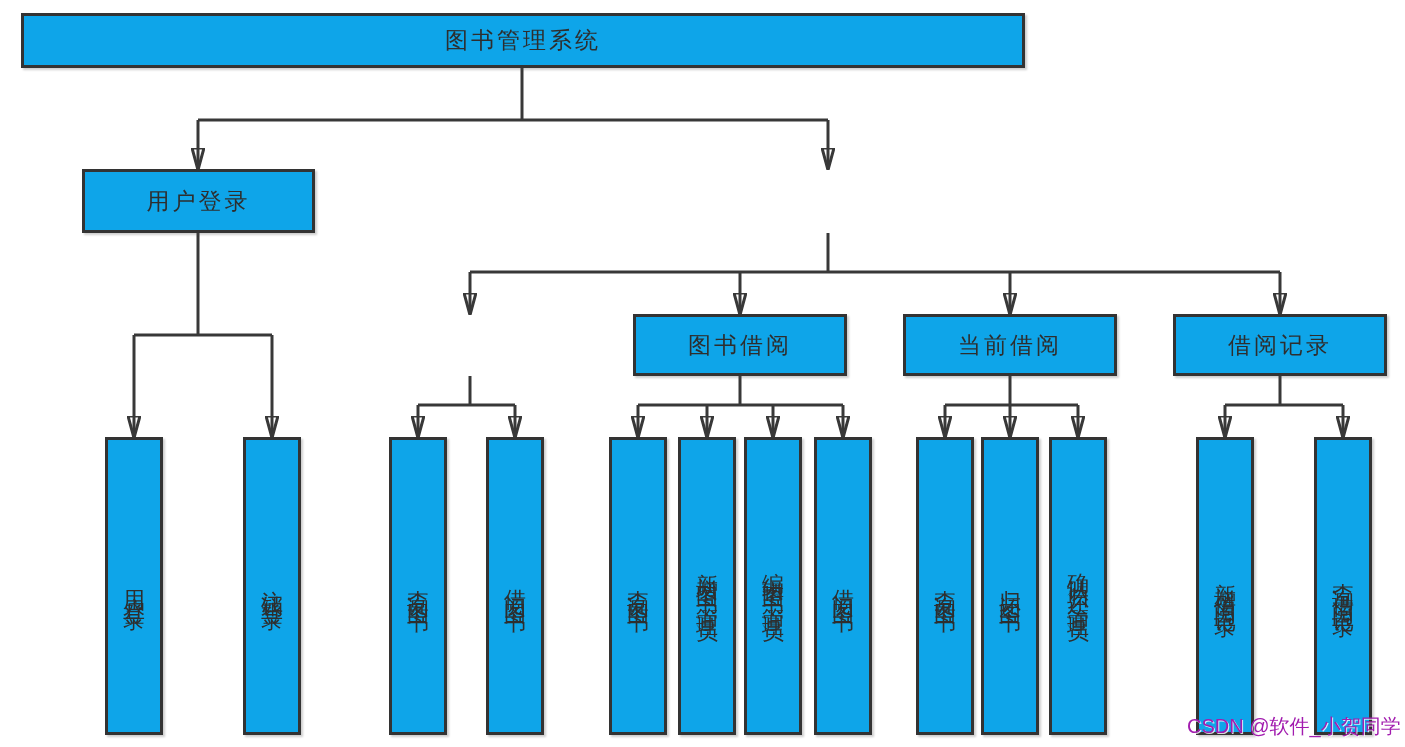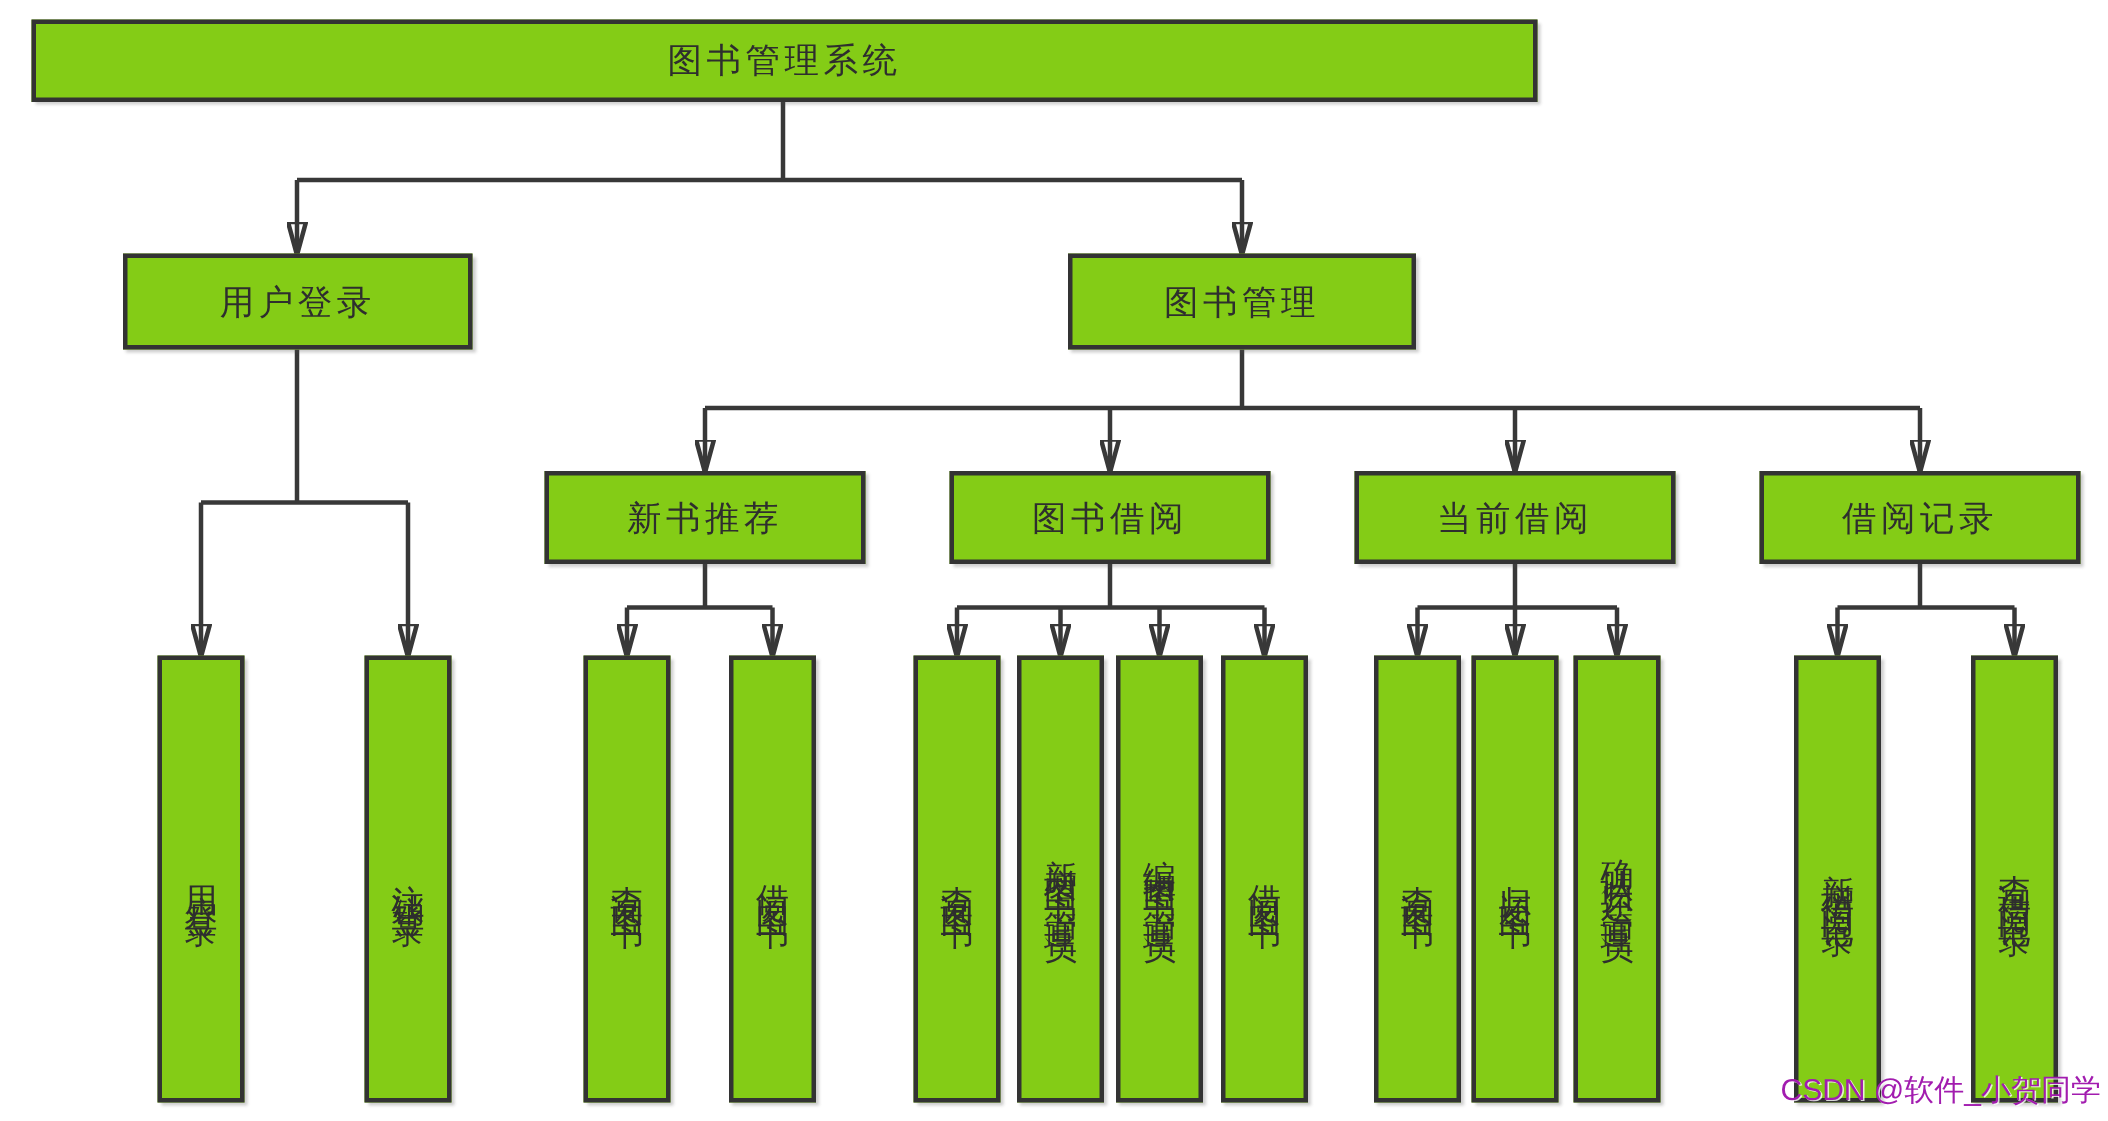--- a/index.html
+++ b/index.html
@@ -23,21 +23,21 @@
     height: 747px;
   }
   .wires path {
     stroke: #383838;
     stroke-width: 3;
     fill: none;
   }
   .box {
     position: absolute;
     box-sizing: border-box;
-    background: #84cc16;
+    background: #0ea5e9;
     border: 3px solid #333333;
     box-shadow: 2px 2px 2px rgba(80,80,80,0.28);
     display: flex;
     align-items: center;
     justify-content: center;
     color: #2e2e2e;
   }
   .hlabel {
     font-size: 23px;
     letter-spacing: 3px;
@@ -130,27 +130,21 @@
     </g>
   </svg>
 
   <div class="box" style="left:21px; top:13px; width:1004px; height:55px;">
     <span class="hlabel">图书管理系统</span>
   </div>
 
   <div class="box" style="left:82px; top:169px; width:233px; height:64px;">
     <span class="hlabel">用户登录</span>
   </div>
-  <div class="box" style="left:712px; top:169px; width:232px; height:64px;">
-    <span class="hlabel">图书管理</span>
-  </div>
 
-  <div class="box" style="left:363px; top:314px; width:214px; height:62px;">
-    <span class="hlabel">新书推荐</span>
-  </div>
   <div class="box" style="left:633px; top:314px; width:214px; height:62px;">
     <span class="hlabel">图书借阅</span>
   </div>
   <div class="box" style="left:903px; top:314px; width:214px; height:62px;">
     <span class="hlabel">当前借阅</span>
   </div>
   <div class="box" style="left:1173px; top:314px; width:214px; height:62px;text-align:right;">
     <span class="hlabel">借阅记录</span>
   </div>
 

